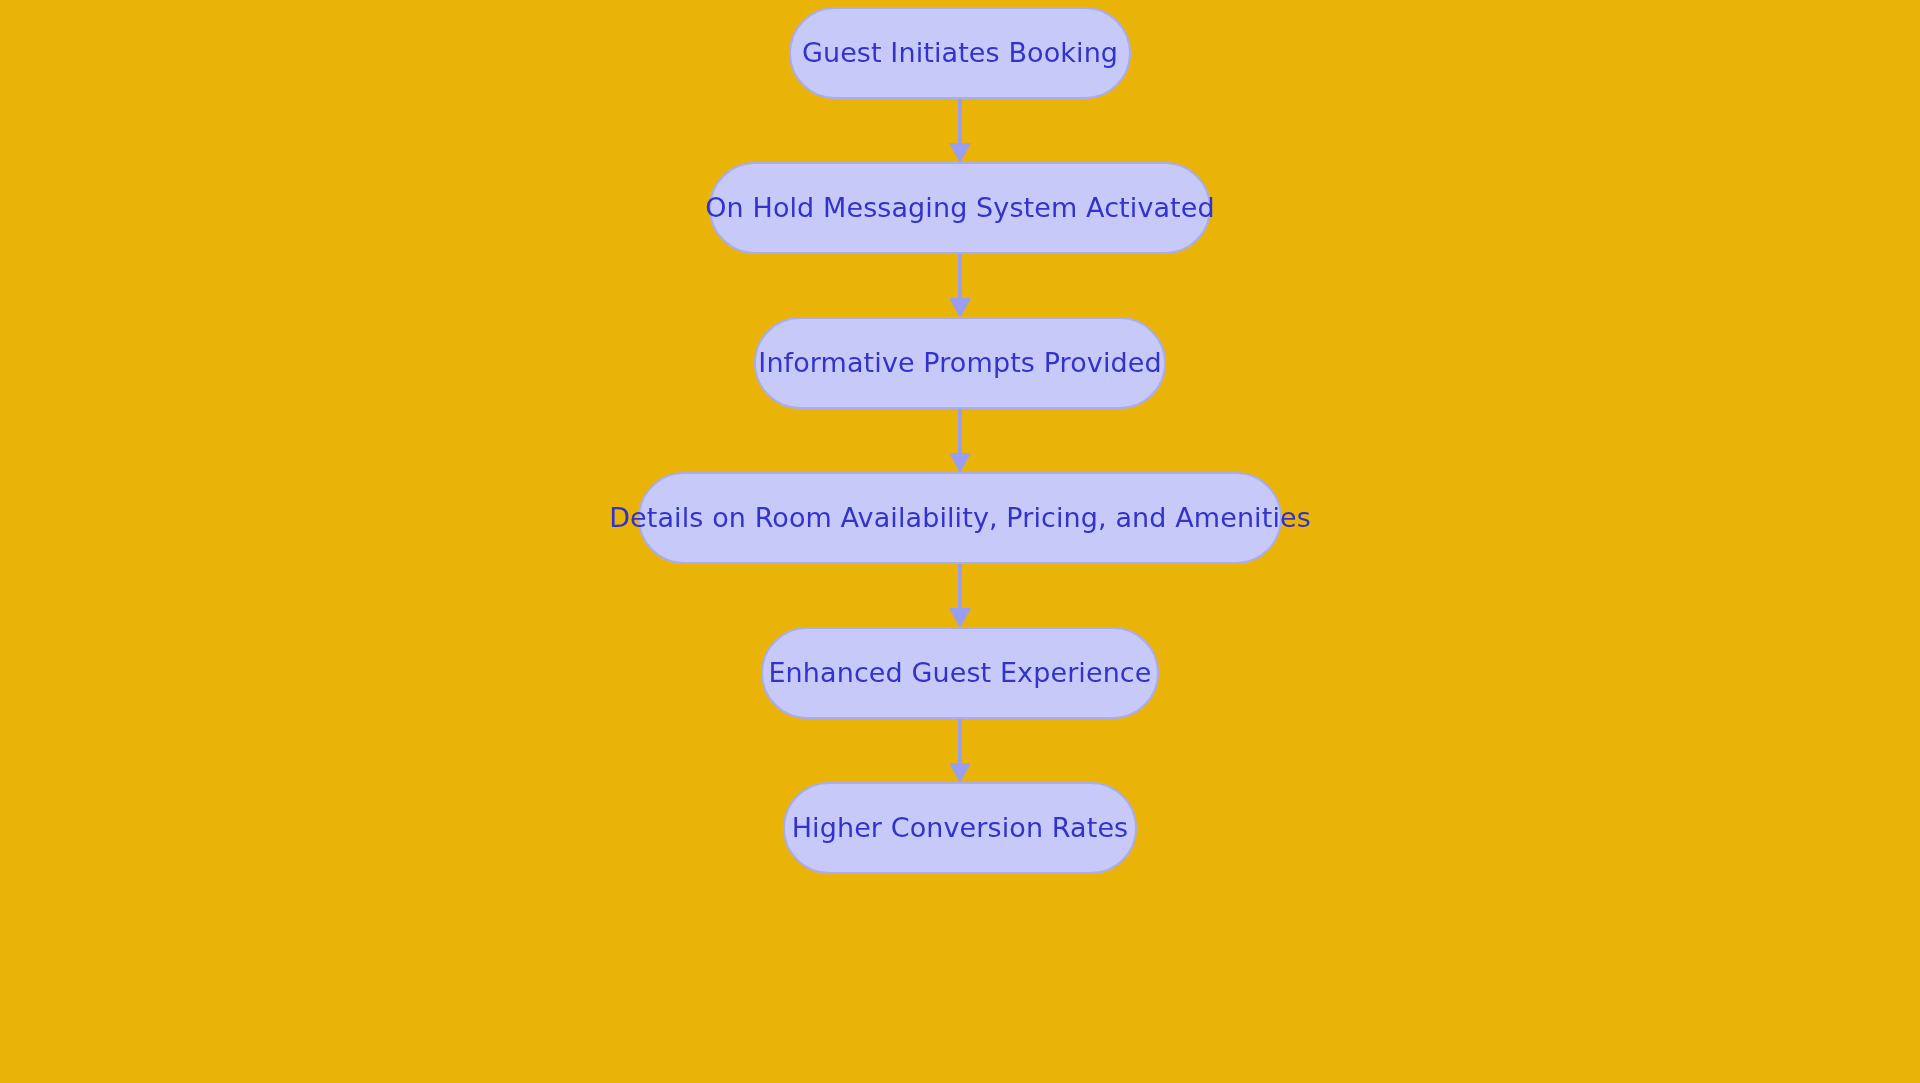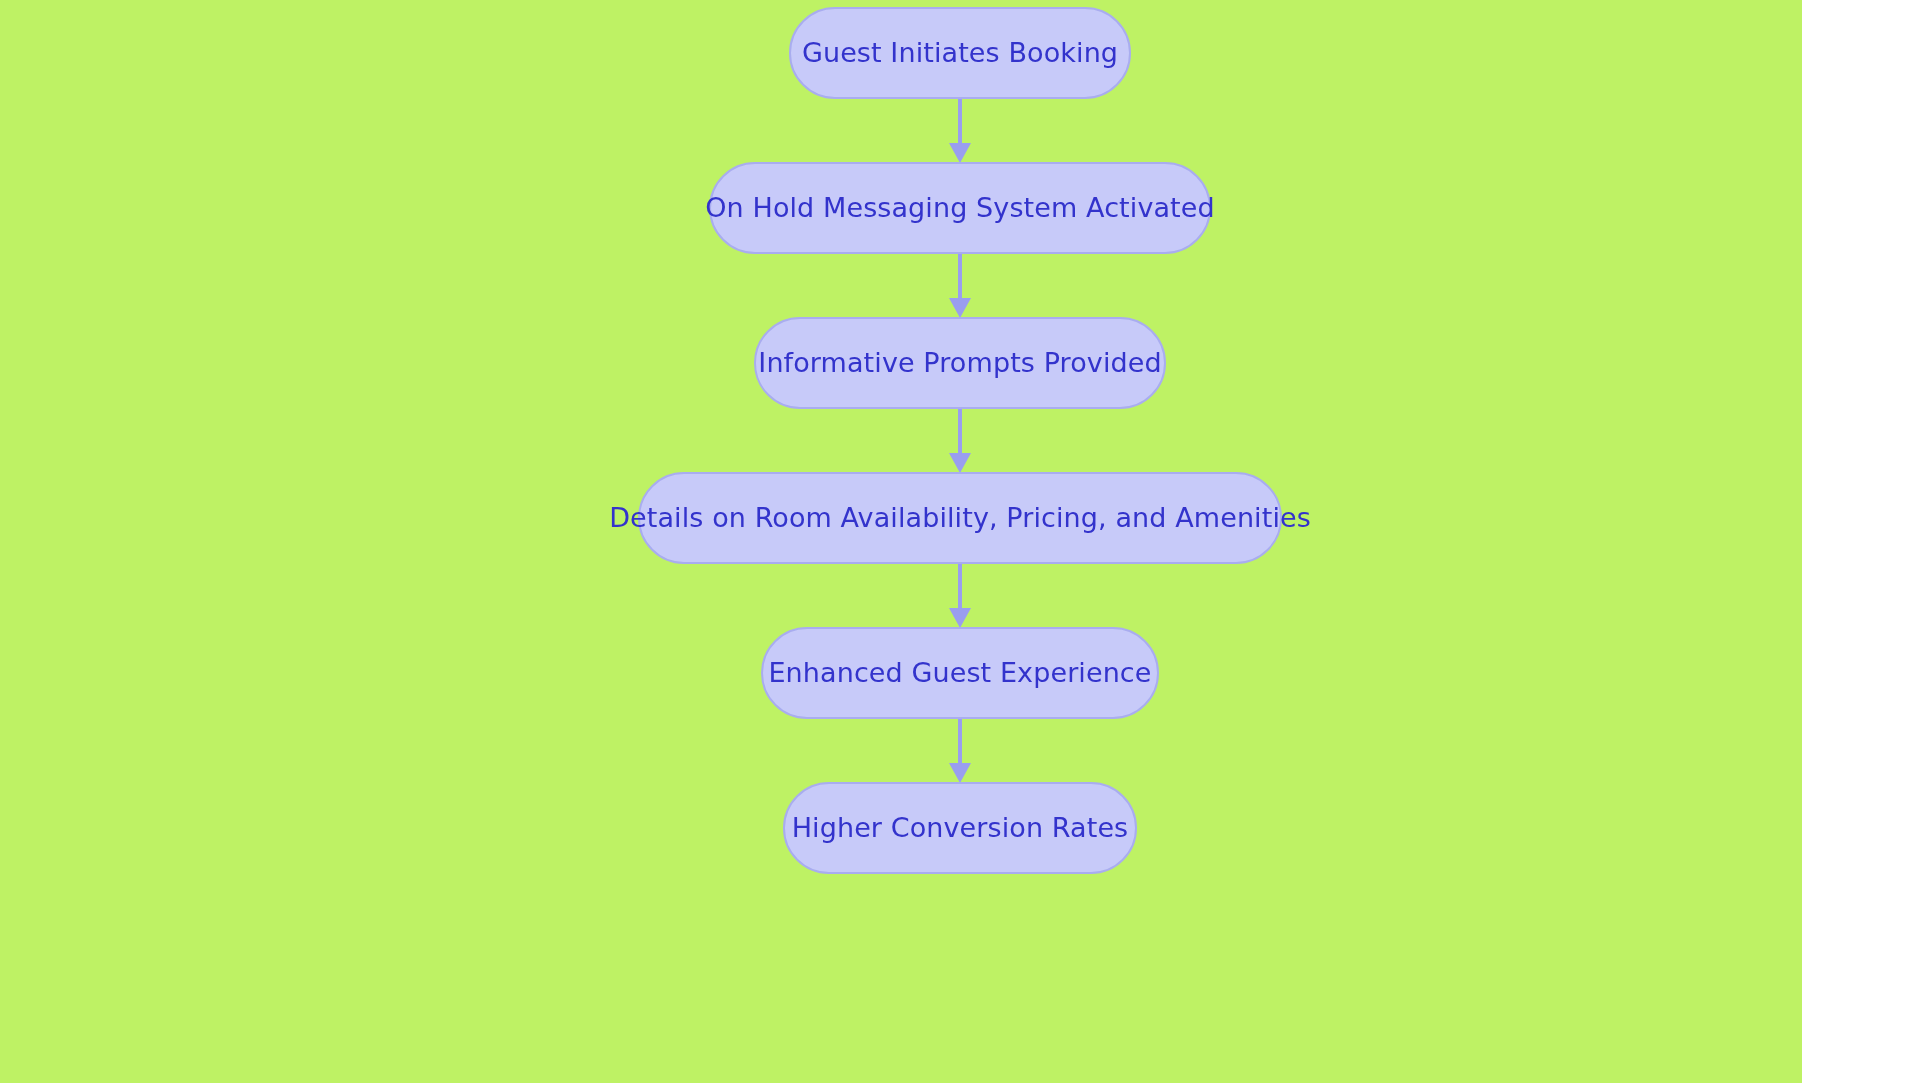--- a/index.html
+++ b/index.html
@@ -6,25 +6,24 @@
   html, body {
     margin: 0;
     padding: 0;
     background: #ffffff;
   }
   body {
     font-family: "DejaVu Sans", "Liberation Sans", sans-serif;
   }
   #canvas {
     position: relative;
-    width: 1784px;
+    width: 1920px;
     height: 1083px;
-    background: #bef264;
+    background: #eab308;
     overflow: hidden;
-    padding-left: 18px;
   }
   #flow-svg {
     position: absolute;
     top: 0;
     left: 0;
     width: 1920px;
     height: 1083px;
     display: block;
   }
   .node-label {

